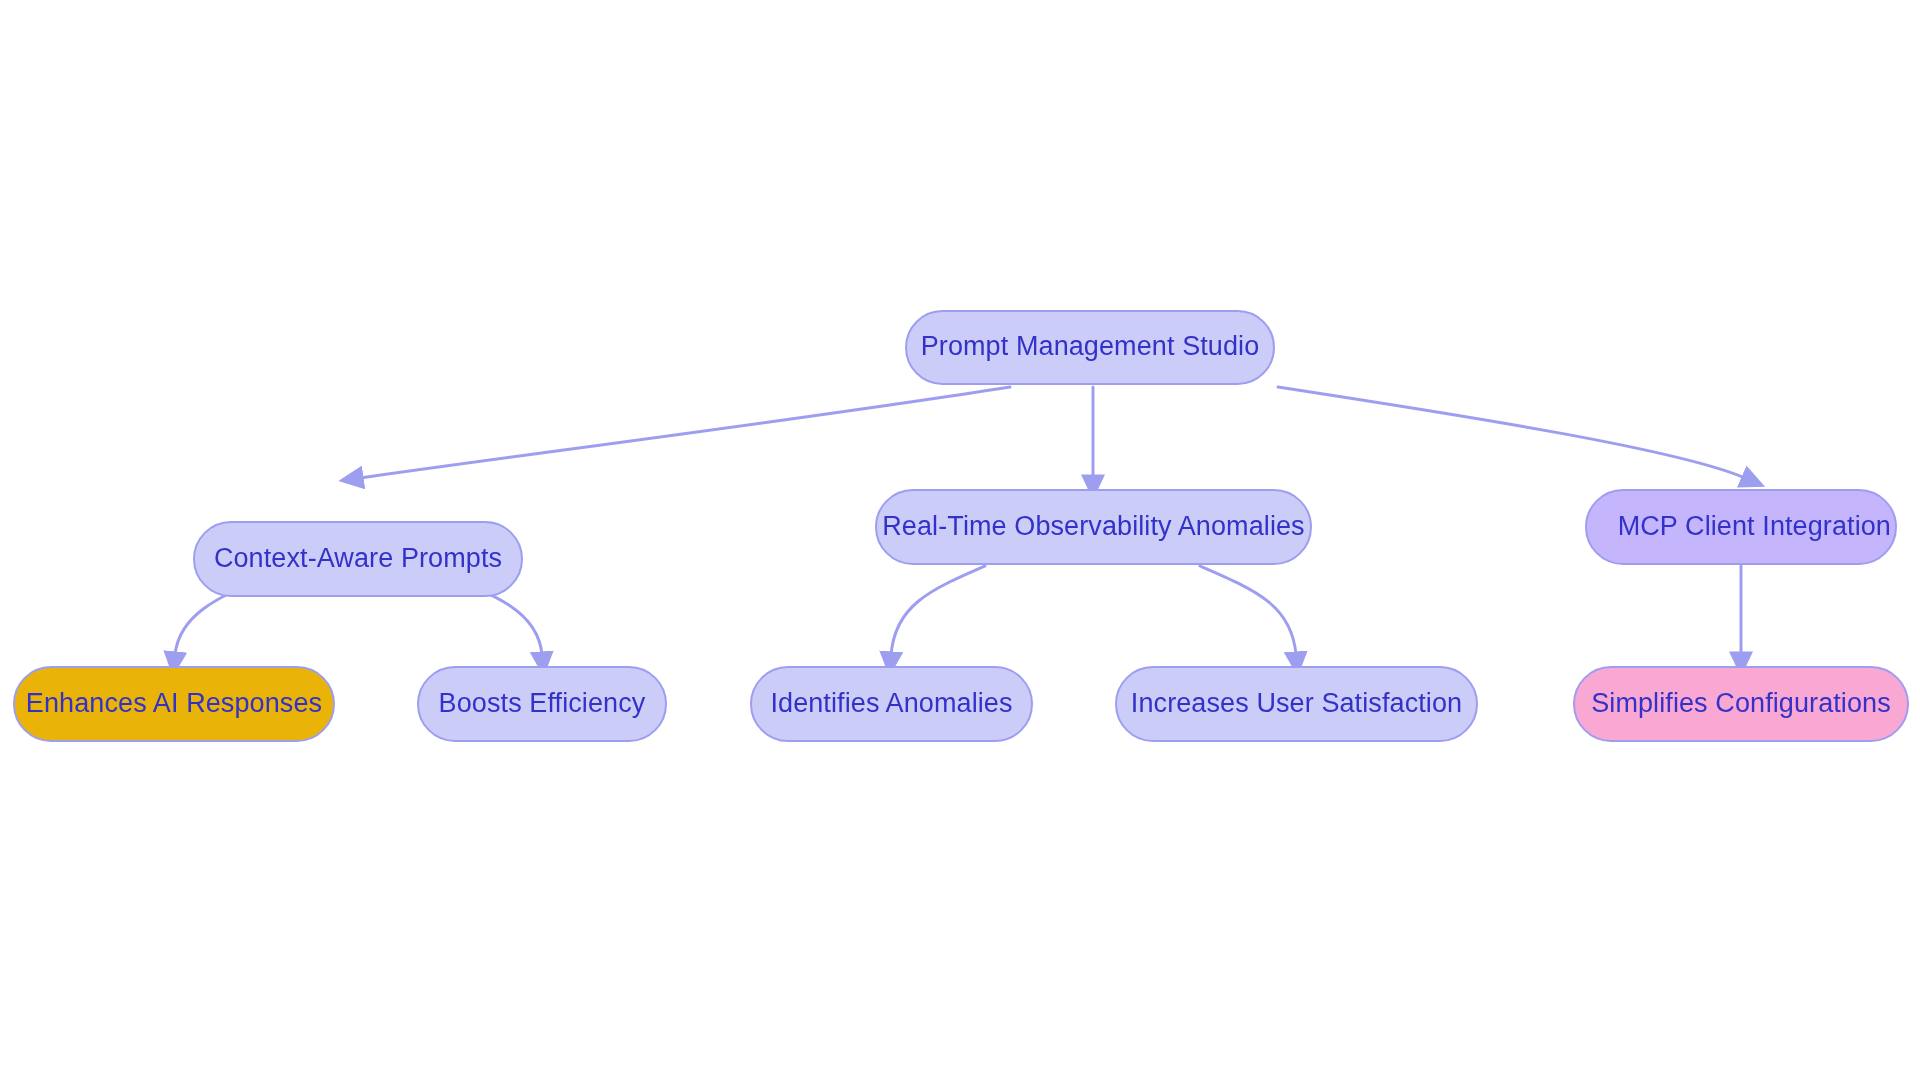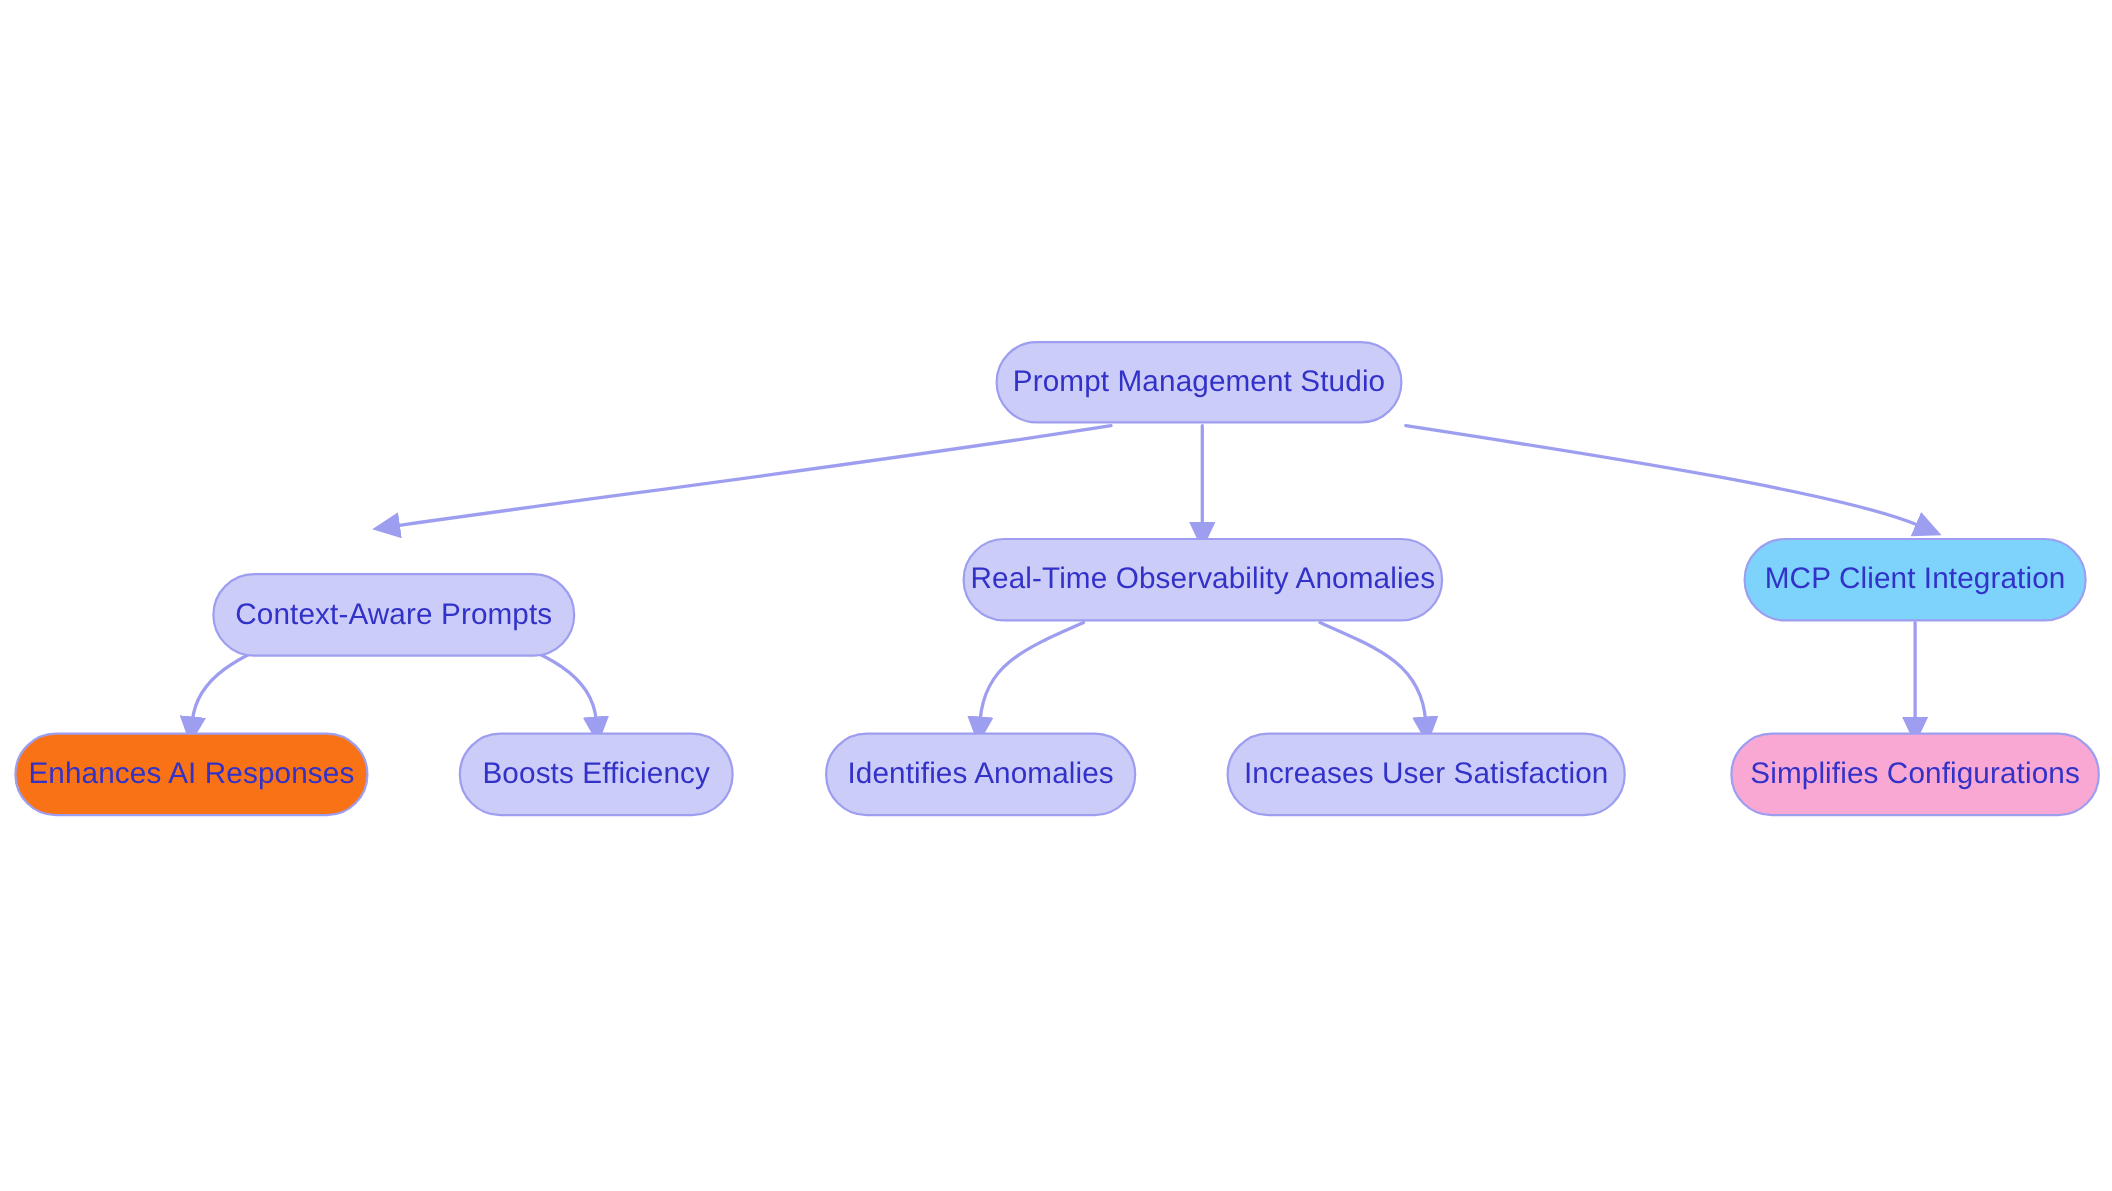--- a/index.html
+++ b/index.html
@@ -76,24 +76,24 @@
   <div id="node-layer">
       <div class="node" style="left: 905px; top: 310px; width: 370px; height: 75px; background: rgb(204, 204, 249); border-color: rgb(158, 158, 240); color: rgb(50, 50, 200);">
         <span class="node-label">Prompt Management Studio</span>
       </div>
       <div class="node" style="left: 193px; top: 489px; width: 330px; height: 76px; background: rgb(204, 204, 249); border-color: rgb(158, 158, 240); color: rgb(50, 50, 200); margin-top: 32px;">
         <span class="node-label">Context-Aware Prompts</span>
       </div>
       <div class="node" style="left: 875px; top: 489px; width: 437px; height: 76px; background: rgb(204, 204, 249); border-color: rgb(158, 158, 240); color: rgb(50, 50, 200);">
         <span class="node-label">Real-Time Observability Anomalies</span>
       </div>
-      <div class="node" style="left: 1585px; top: 489px; width: 312px; height: 76px; background: #7dd3fc; border-color: rgb(158, 158, 240); color: rgb(50, 50, 200);">
+      <div class="node" style="left: 1585px; top: 489px; width: 312px; height: 76px; background: #c4b5fd; border-color: rgb(158, 158, 240); color: rgb(50, 50, 200); justify-content: flex-end;">
         <span class="node-label">MCP Client Integration</span>
       </div>
-      <div class="node" style="left: 13px; top: 666px; width: 322px; height: 76px; background: #f97316; border-color: rgb(158, 158, 240); color: rgb(50, 50, 200);">
+      <div class="node" style="left: 13px; top: 666px; width: 322px; height: 76px; background: #eab308; border-color: rgb(158, 158, 240); color: rgb(50, 50, 200);">
         <span class="node-label">Enhances AI Responses</span>
       </div>
       <div class="node" style="left: 417px; top: 666px; width: 250px; height: 76px; background: rgb(204, 204, 249); border-color: rgb(158, 158, 240); color: rgb(50, 50, 200);">
         <span class="node-label">Boosts Efficiency</span>
       </div>
       <div class="node" style="left: 750px; top: 666px; width: 283px; height: 76px; background: rgb(204, 204, 249); border-color: rgb(158, 158, 240); color: rgb(50, 50, 200);">
         <span class="node-label">Identifies Anomalies</span>
       </div>
       <div class="node" style="left: 1115px; top: 666px; width: 363px; height: 76px; background: rgb(204, 204, 249); border-color: rgb(158, 158, 240); color: rgb(50, 50, 200); align-items: center;">
         <span class="node-label">Increases User Satisfaction</span>

